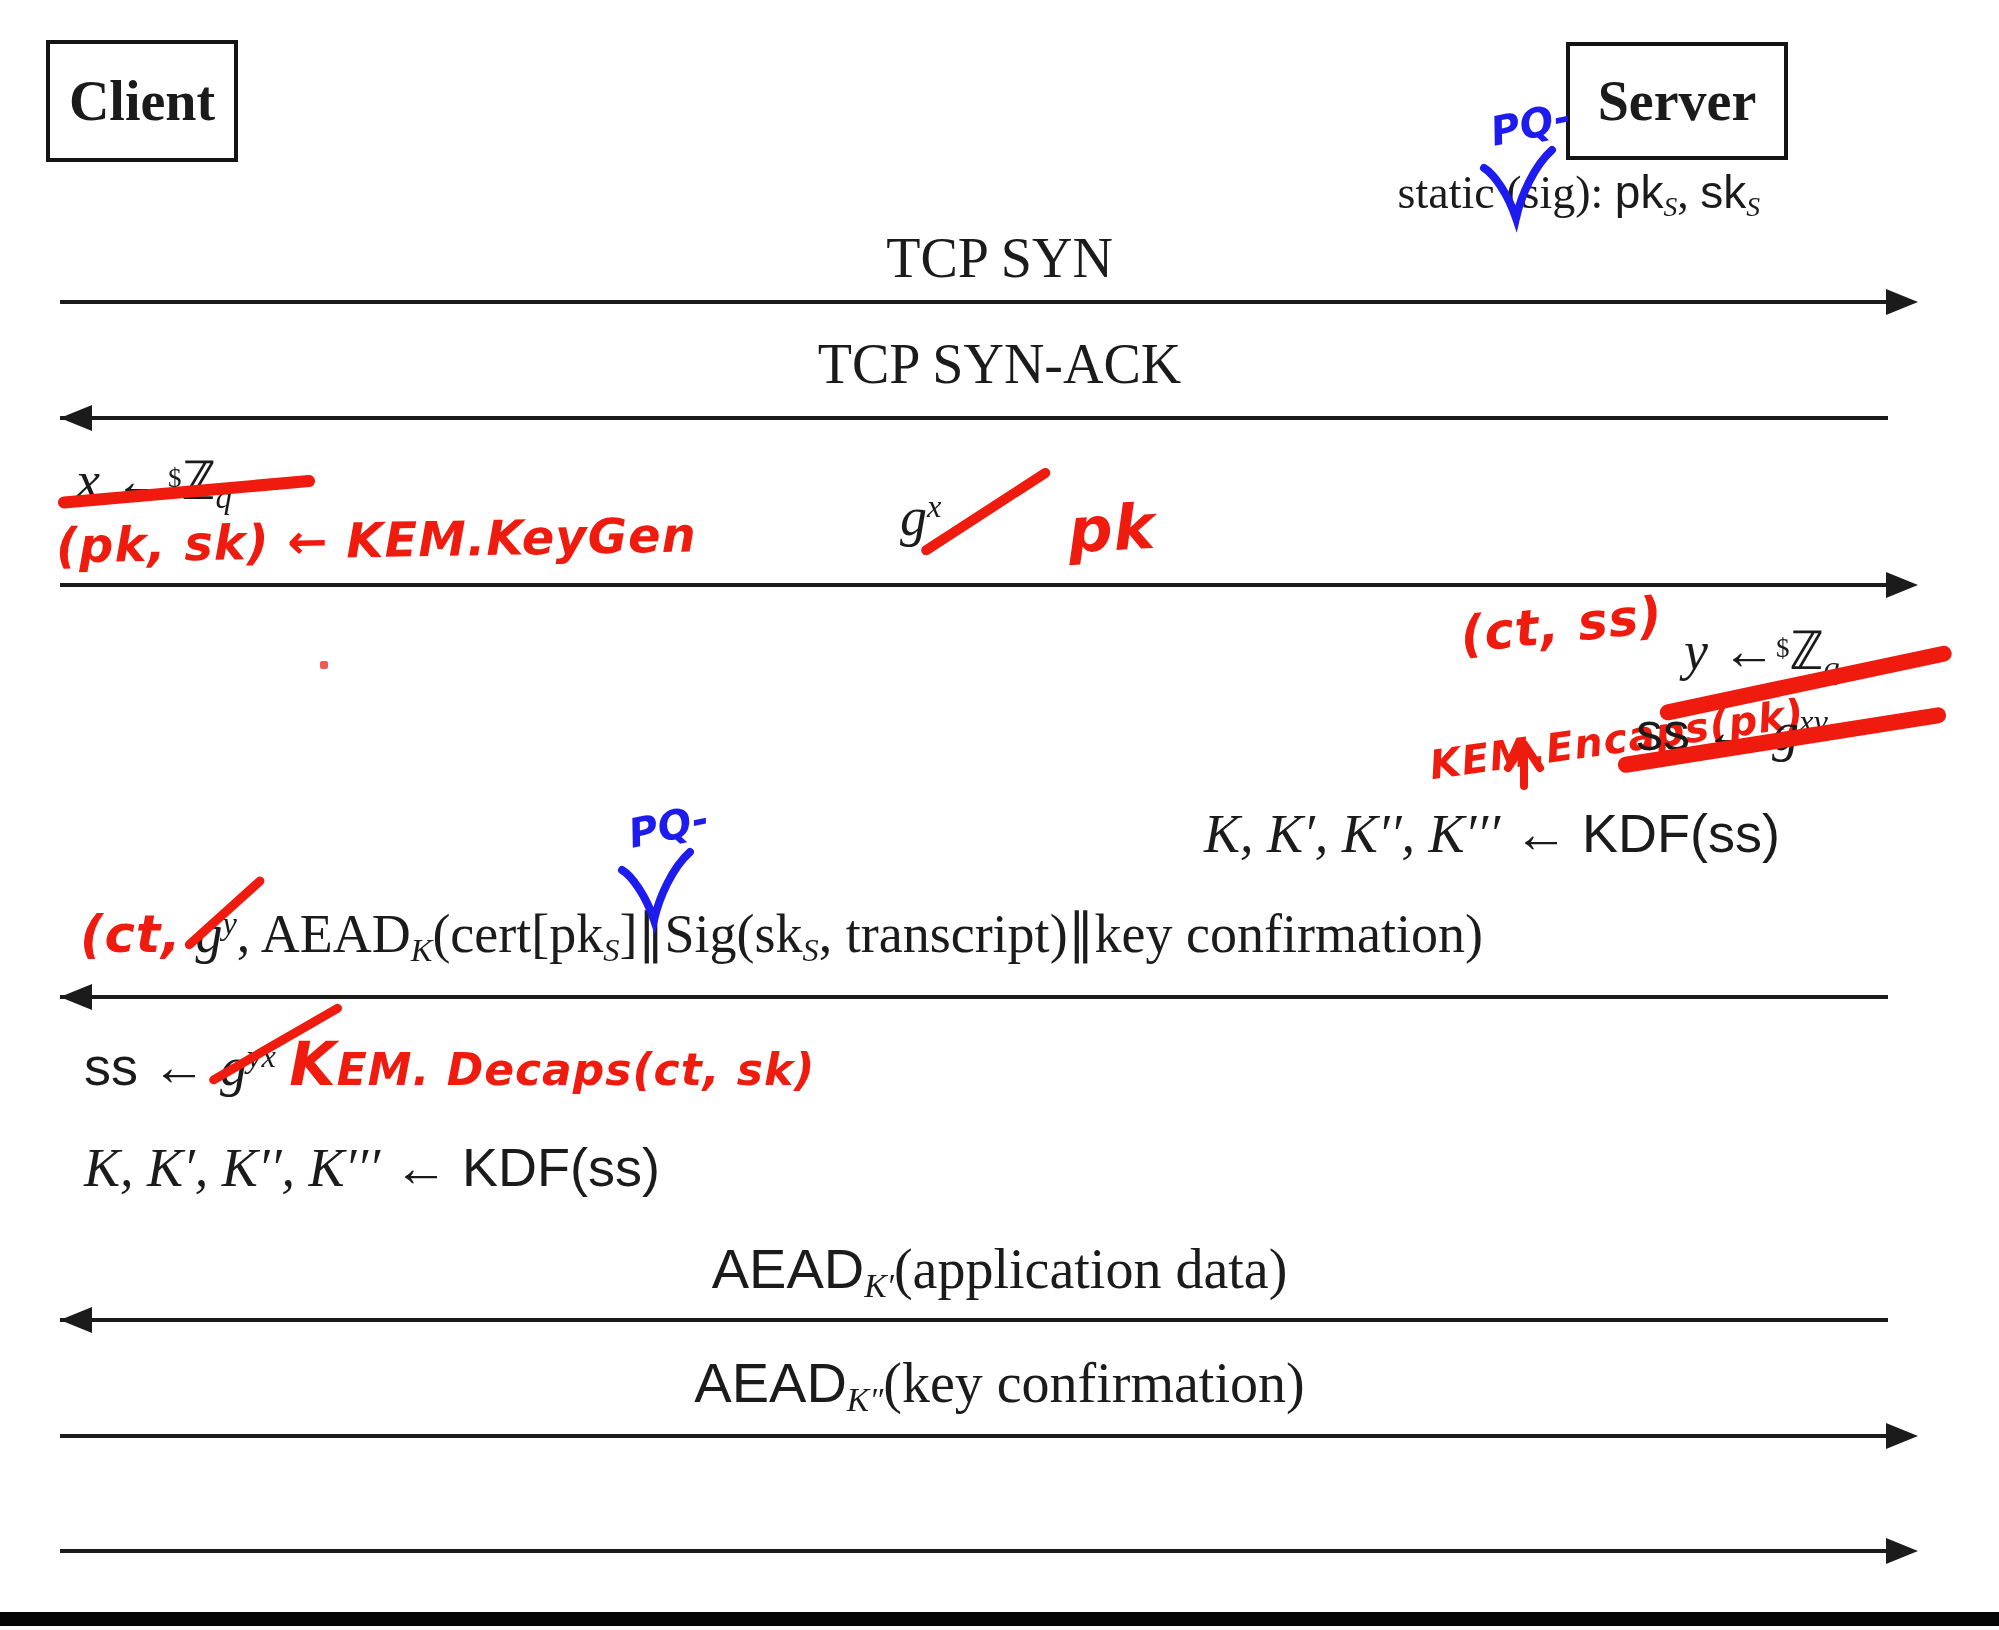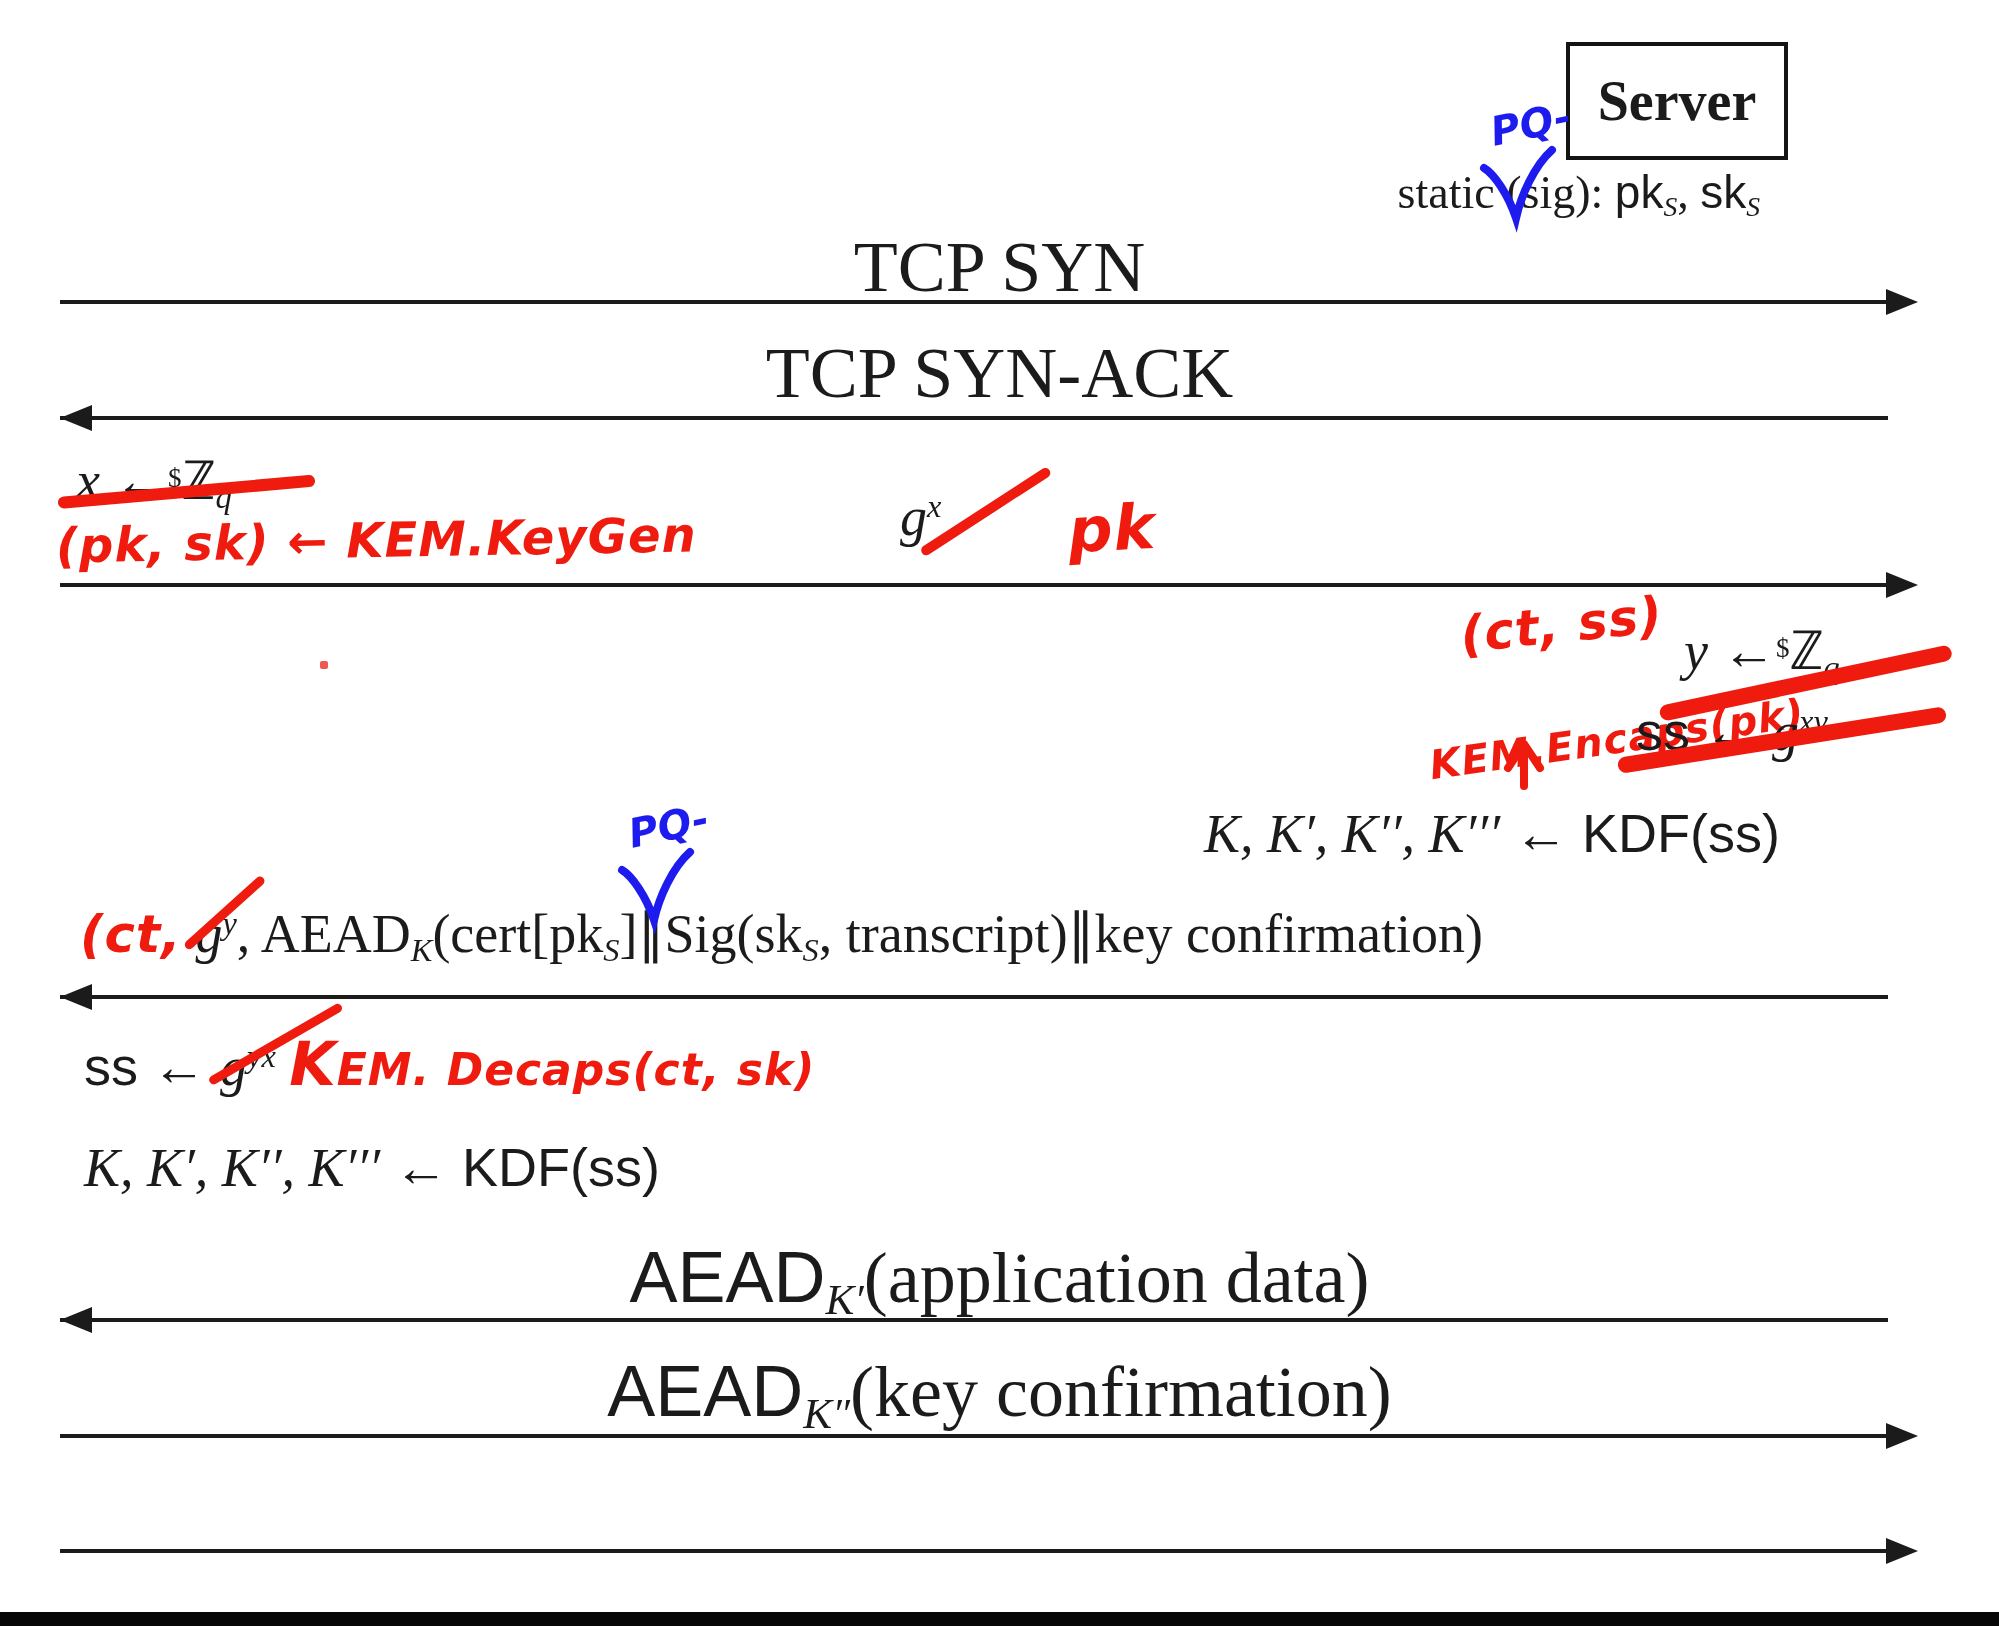--- a/index.html
+++ b/index.html
@@ -32,21 +32,21 @@
   .client-box{left:46px;top:40px;width:192px;height:122px;}
   .server-box{left:1566px;top:42px;width:222px;height:118px;}
 
   .static-keys{
     position:absolute;left:900px;top:165px;width:860px;
     text-align:right;font-size:46px;line-height:1.2;white-space:nowrap;
   }
 
   .center-label{
     position:absolute;left:0;width:1999px;text-align:center;
-    font-size:72px;line-height:1.1;white-space:nowrap;
+    font-size:56px;line-height:1.1;white-space:nowrap;
   }
 
   .mline{position:absolute;left:60px;width:1828px;height:4px;background:var(--ink);}
   .ah-r{position:absolute;width:0;height:0;border-top:13px solid transparent;
         border-bottom:13px solid transparent;border-left:32px solid var(--ink);}
   .ah-l{position:absolute;width:0;height:0;border-top:13px solid transparent;
         border-bottom:13px solid transparent;border-right:32px solid var(--ink);}
 
   .formula{position:absolute;font-size:54px;line-height:1.15;white-space:nowrap;}
   .it{font-style:italic;}
@@ -84,20 +84,23 @@
   .caret-path{fill:none;stroke:var(--red);stroke-width:8;stroke-linecap:round;stroke-linejoin:round;}
 
   .red-dot{position:absolute;left:320px;top:661px;width:8px;height:8px;border-radius:2px;background:#f0594f;}
   .bottom-bar{position:absolute;left:0;top:1612px;width:1999px;height:14px;background:#060606;}
 </style>
 </head>
 <body>
 
 <div class="diagram">
 
+  <div class="entity-box client-box">
+    <span>Client</span>
+  </div>
   <div class="entity-box server-box">
     <span>Server</span>
   </div>
 
   <div class="static-keys">
     <span class="rm">static (</span><span class="anchor"><svg class="pq-top-svg" width="130" height="140" viewBox="0 0 130 140">
           <path class="pq-path" d="M20 62 C30 68 44 88 52 112 C57 90 70 60 88 44"></path>
           <text class="pq-text" x="30" y="40" transform="rotate(-12 30 40)">PQ-</text>
         </svg></span><span class="rm">sig</span><span class="rm">): </span><span class="sf">pk</span><span class="sub it">S</span><span class="rm">, </span><span class="sf">sk</span><span class="sub it">S</span>
   </div>

